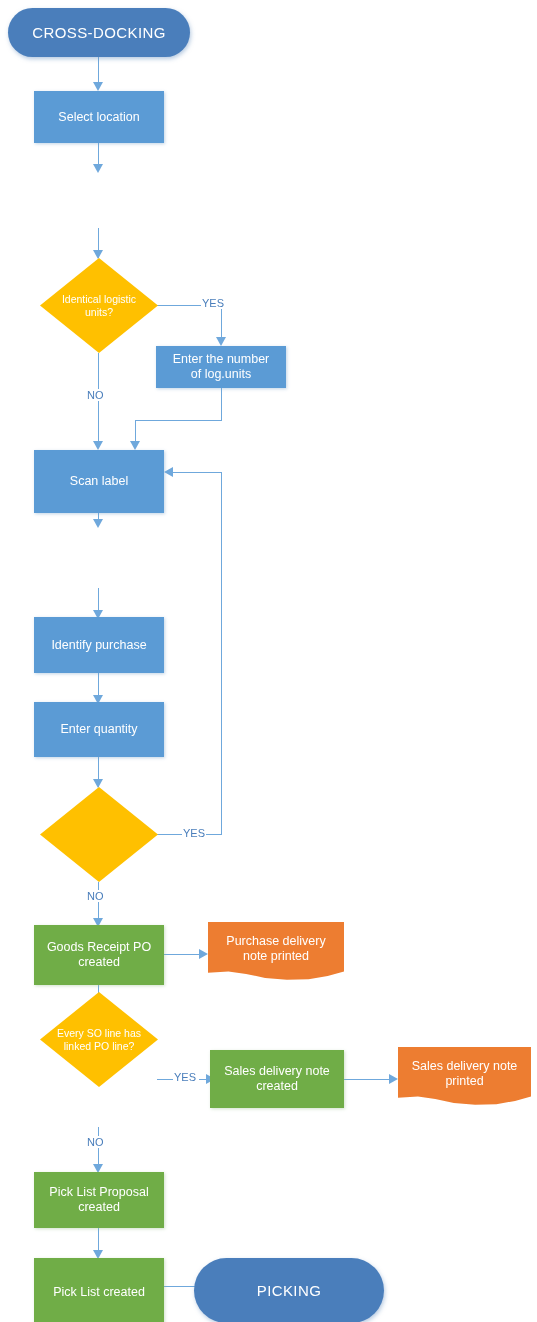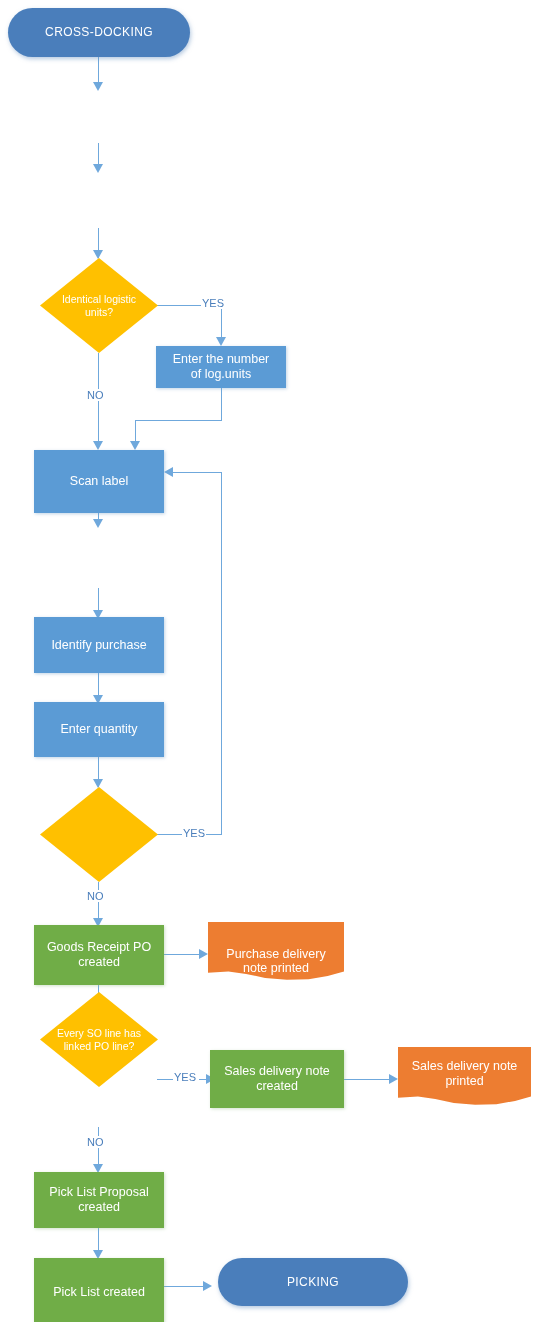--- a/index.html
+++ b/index.html
@@ -41,21 +41,21 @@
   }
   .rect.green {
     background: #70AD47;
     box-shadow: 1px 1px 3px rgba(150,190,140,0.45);
   }
 
   
   .oval {
     background: #4A7EBB;
     border-radius: 999px;
-    font-size: 12px;
+    font-size: 15px;
     letter-spacing: 0.4px;
     box-shadow: 1px 2px 4px rgba(110,150,195,0.5);
   }
 
   
   .diamond {
     background: transparent;
     font-size: 10.5px;
   }
   .diamond .dshape {
@@ -208,20 +208,23 @@
   <div class="edge-label" style="left:86px; top:389px;">NO</div>
   <div class="edge-label" style="left:182px; top:827px;">YES</div>
   <div class="edge-label" style="left:86px; top:890px;">NO</div>
   <div class="edge-label" style="left:173px; top:1071px;">YES</div>
   <div class="edge-label" style="left:86px; top:1136px;">NO</div>
 
   <div class="node oval" style="left:8px; top:8px; width:182px; height:49px;">
     <span class="lbl">CROSS-DOCKING</span>
   </div>
 
+  <div class="node rect" style="left:34px; top:91px; width:130px; height:52px;">
+    <span class="lbl">Select location</span>
+  </div>
 
 
   <div class="node rect" style="left:156px; top:346px; width:130px; height:42px;">
     <span class="lbl">Enter the number
 of log.units</span>
   </div>
 
   <div class="node diamond" style="left:40px; top:258px; width:118px; height:95px;">
     <span class="dshape"></span>
     <span class="lbl">Identical logistic
@@ -243,21 +246,21 @@
 
   <div class="node diamond" style="left:40px; top:787px; width:118px; height:95px;">
     <span class="dshape"></span>
   </div>
 
   <div class="node rect green" style="left:34px; top:925px; width:130px; height:60px;">
     <span class="lbl">Goods Receipt PO
 created</span>
   </div>
 
-  <div class="node doc" style="left:208px; top:922px; width:136px; height:65px;align-items:flex-end;">
+  <div class="node doc" style="left:208px; top:922px; width:136px; height:65px;">
     <span class="docbg"></span>
     <span class="lbl">Purchase delivery
 note printed</span>
   </div>
 
   <div class="node diamond" style="left:40px; top:992px; width:118px; height:95px;">
     <span class="dshape"></span>
     <span class="lbl">Every SO line has
 linked PO line?</span>
   </div>
@@ -275,17 +278,17 @@
 
   <div class="node rect green" style="left:34px; top:1172px; width:130px; height:56px;">
     <span class="lbl">Pick List Proposal
 created</span>
   </div>
 
   <div class="node rect green" style="left:34px; top:1258px; width:130px; height:68px;">
     <span class="lbl">Pick List created</span>
   </div>
 
-  <div class="node oval" style="left:218px; top:1258px; width:190px; height:48px;">
+  <div class="node oval" style="left:194px; top:1258px; width:190px; height:65px;">
     <span class="lbl">PICKING</span>
   </div>
 
 </div>
 
 </body></html>

